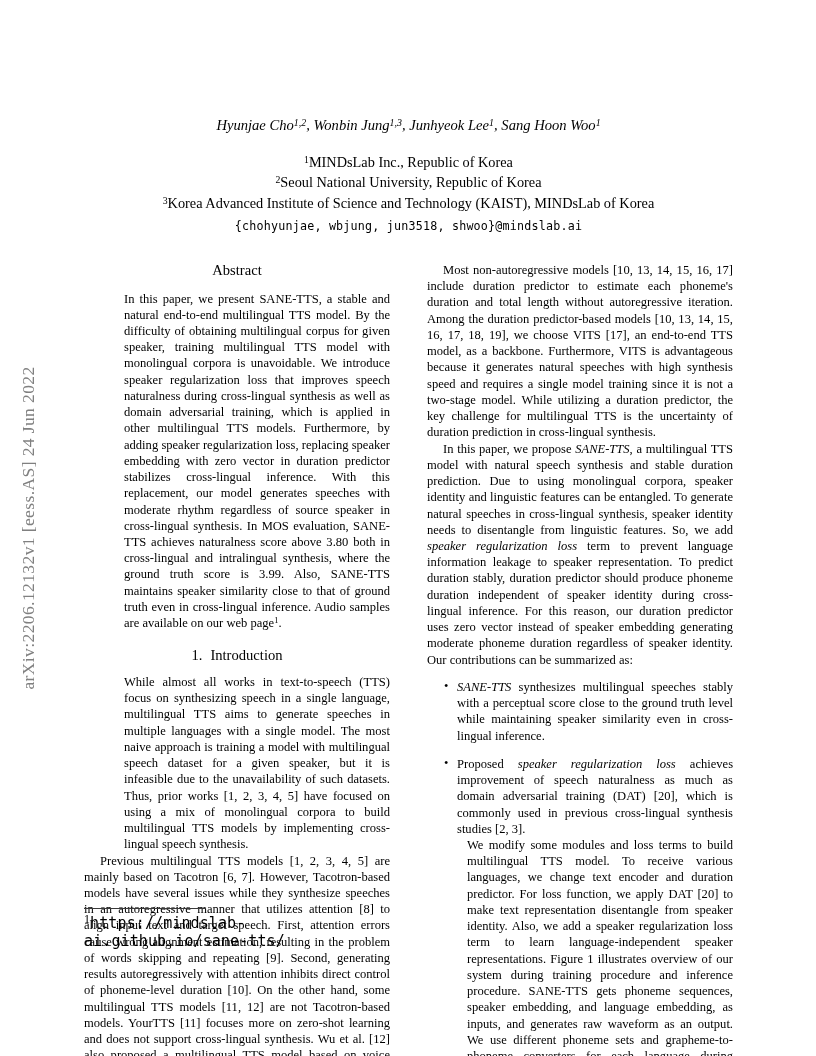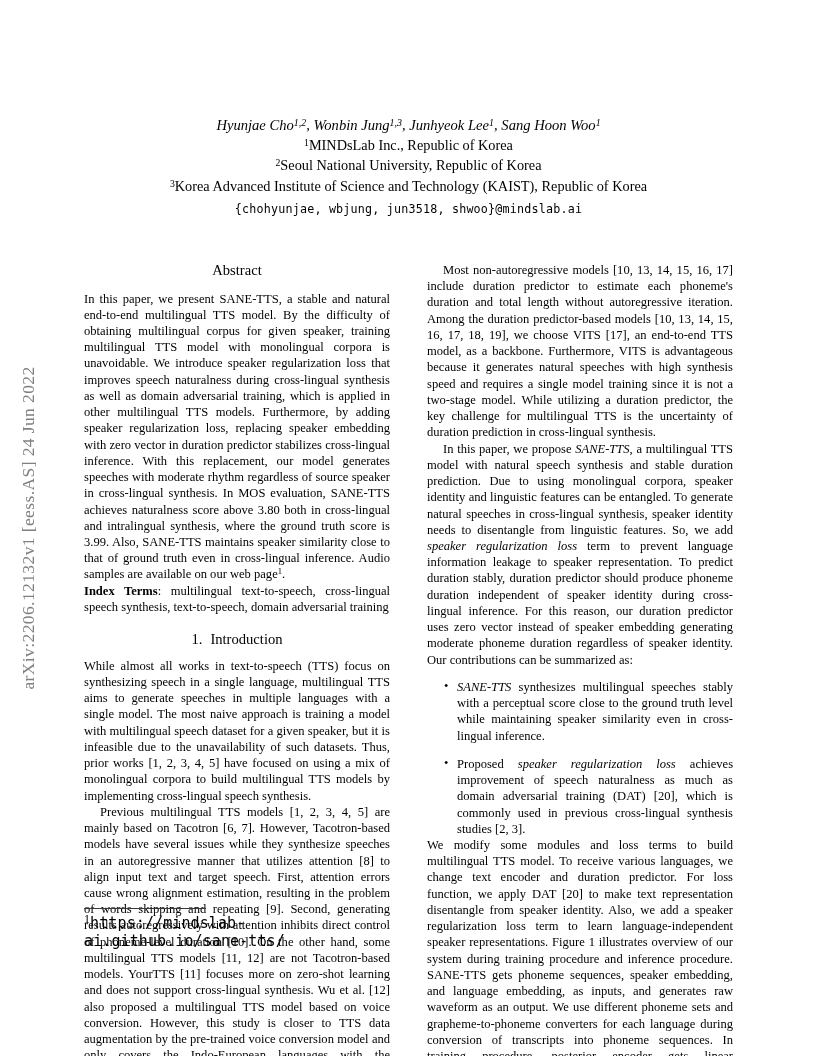--- a/index.html
+++ b/index.html
@@ -63,20 +63,21 @@
     letter-spacing: 0.1px;
     margin: 0;
   }
   #authors {
     margin-top: 20px;
     font-size: 14.6px;
     font-style: italic;
     line-height: 1.3;
   }
   #affiliations {
+    margin-top: 17px;
     font-size: 14.3px;
     line-height: 1.42;
   }
   .aff-line { display: block; }
   #emails {
     margin-top: 6px;
     font-family: "DejaVu Sans Mono", "Liberation Mono", monospace;
     font-size: 11.7px;
     letter-spacing: 0.2px;
   }
@@ -110,21 +111,21 @@
   h2.abstract-head {
     margin-top: 0;
     margin-bottom: 11px;
   }
   h2.section-head .sec-num { margin-right: 8px; }
 
   p.para {
     margin: 0;
     text-indent: 16px;
   }
-  p.para.noindent { text-indent: 0; }
+  p.para.noindent { text-indent: 0; margin-left: 40px; }
   p.para + p.para { margin-top: 0px; }
 
   .index-terms { margin-top: 2px; }
   .index-terms .it-label { font-weight: bold; }
 
   
   ul.contrib {
     margin: 11px 0 0 0;
     padding: 0 0 0 30px;
     list-style: none;
@@ -177,32 +178,31 @@
 
   <div id="arxiv-stamp">
     <span class="vtext">arXiv:2206.12132v1  [eess.AS]  24 Jun 2022</span>
   </div>
 
   <div id="header">
     <div id="authors">Hyunjae Cho<sup>1,2</sup>, Wonbin Jung<sup>1,3</sup>, Junhyeok Lee<sup>1</sup>, Sang Hoon Woo<sup>1</sup></div>
     <div id="affiliations">
       <span class="aff-line"><sup>1</sup><span>MINDsLab Inc., Republic of Korea</span></span>
       <span class="aff-line"><sup>2</sup><span>Seoul National University, Republic of Korea</span></span>
-      <span class="aff-line"><sup>3</sup><span>Korea Advanced Institute of Science and Technology (KAIST), Republic of Korea</span></span>
+      <span class="aff-line"><sup>3</sup><span>Korea Advanced Institute of Science and Technology (KAIST), MINDsLab of Korea</span></span>
     </div>
     <div id="emails">{chohyunjae, wbjung, jun3518, shwoo}@mindslab.ai</div>
   </div>
 
   <div class="column" id="col-left">
 
     <h2 class="section-head abstract-head">Abstract</h2>
 
     <p class="para noindent"><span>In this paper, we present SANE-TTS, a stable and natural end-to-end multilingual TTS model. By the difficulty of obtaining multilingual corpus for given speaker, training multilingual TTS model with monolingual corpora is unavoidable. We introduce speaker regularization loss that improves speech naturalness during cross-lingual synthesis as well as domain adversarial training, which is applied in other multilingual TTS models. Furthermore, by adding speaker regularization loss, replacing speaker embedding with zero vector in duration predictor stabilizes cross-lingual inference. With this replacement, our model generates speeches with moderate rhythm regardless of source speaker in cross-lingual synthesis. In MOS evaluation, SANE-TTS achieves naturalness score above 3.80 both in cross-lingual and intralingual synthesis, where the ground truth score is 3.99. Also, SANE-TTS maintains speaker similarity close to that of ground truth even in cross-lingual inference. Audio samples are available on our web page</span><sup>1</sup><span>.</span></p>
 
-    <p class="para noindent index-terms"><span class="it-label">Index Terms</span><span>: </span><span>multilingual text-to-speech, cross-lingual speech synthesis, text-to-speech, domain adversarial training</span></p>
 
     <h2 class="section-head"><span class="sec-num">1.</span><span>Introduction</span></h2>
 
     <p class="para noindent">While almost all works in text-to-speech (TTS) focus on synthesizing speech in a single language, multilingual TTS aims to generate speeches in multiple languages with a single model. The most naive approach is training a model with multilingual speech dataset for a given speaker, but it is infeasible due to the unavailability of such datasets. Thus, prior works [1, 2, 3, 4, 5] have focused on using a mix of monolingual corpora to build multilingual TTS models by implementing cross-lingual speech synthesis.</p>
     <p class="para">Previous multilingual TTS models [1, 2, 3, 4, 5] are mainly based on Tacotron [6, 7]. However, Tacotron-based models have several issues while they synthesize speeches in an autoregressive manner that utilizes attention [8] to align input text and target speech. First, attention errors cause wrong alignment estimation, resulting in the problem of words skipping and repeating [9]. Second, generating results autoregressively with attention inhibits direct control of phoneme-level duration [10]. On the other hand, some multilingual TTS models [11, 12] are not Tacotron-based models. YourTTS [11] focuses more on zero-shot learning and does not support cross-lingual synthesis. Wu et al. [12] also proposed a multilingual TTS model based on voice conversion. However, this study is closer to TTS data augmentation by the pre-trained voice conversion model and only covers the Indo-European languages with the International Phonetic Alphabet representation.</p>
 
   </div>
 
   <div class="column" id="col-right">
 

